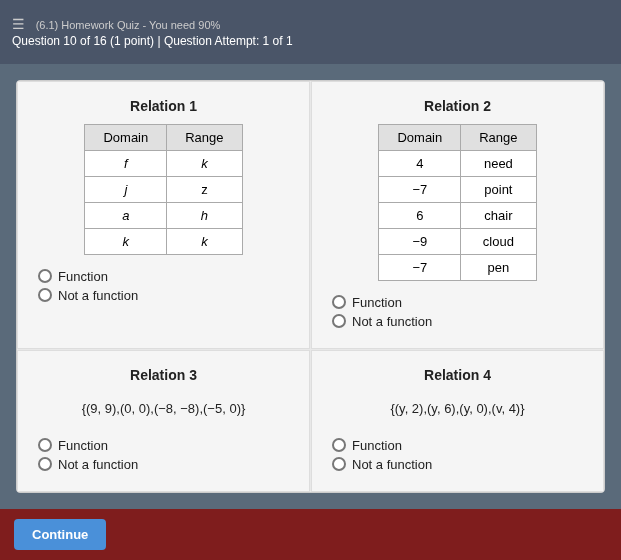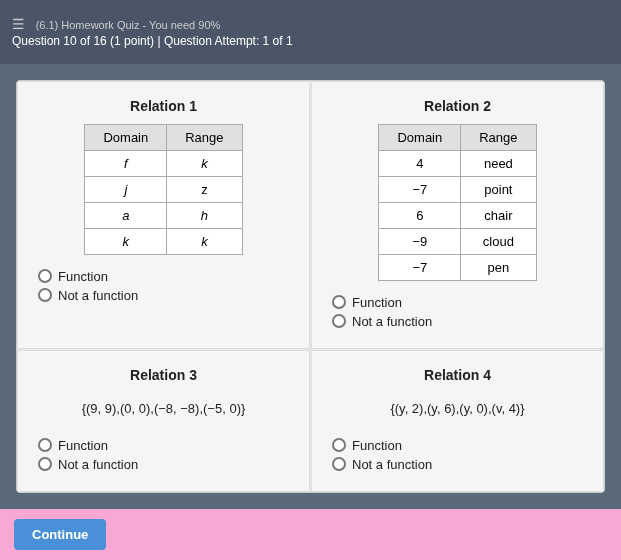--- a/index.html
+++ b/index.html
@@ -102,21 +102,21 @@
       margin: 8px 0;
     }
     .relation4-content {
       font-size: 13px;
       color: #222;
       text-align: right;
       margin: 8px 0;
     }
     .bottom-bar {
       padding: 10px 14px;
-      background: #f9a8d4;
+      background: #7f1d1d;
     }
     .continue-btn {
       background: #4a90d9;
       color: white;
       border: none;
       border-radius: 4px;
       padding: 8px 18px;
       font-size: 13px;
       cursor: pointer;
       font-weight: bold;

